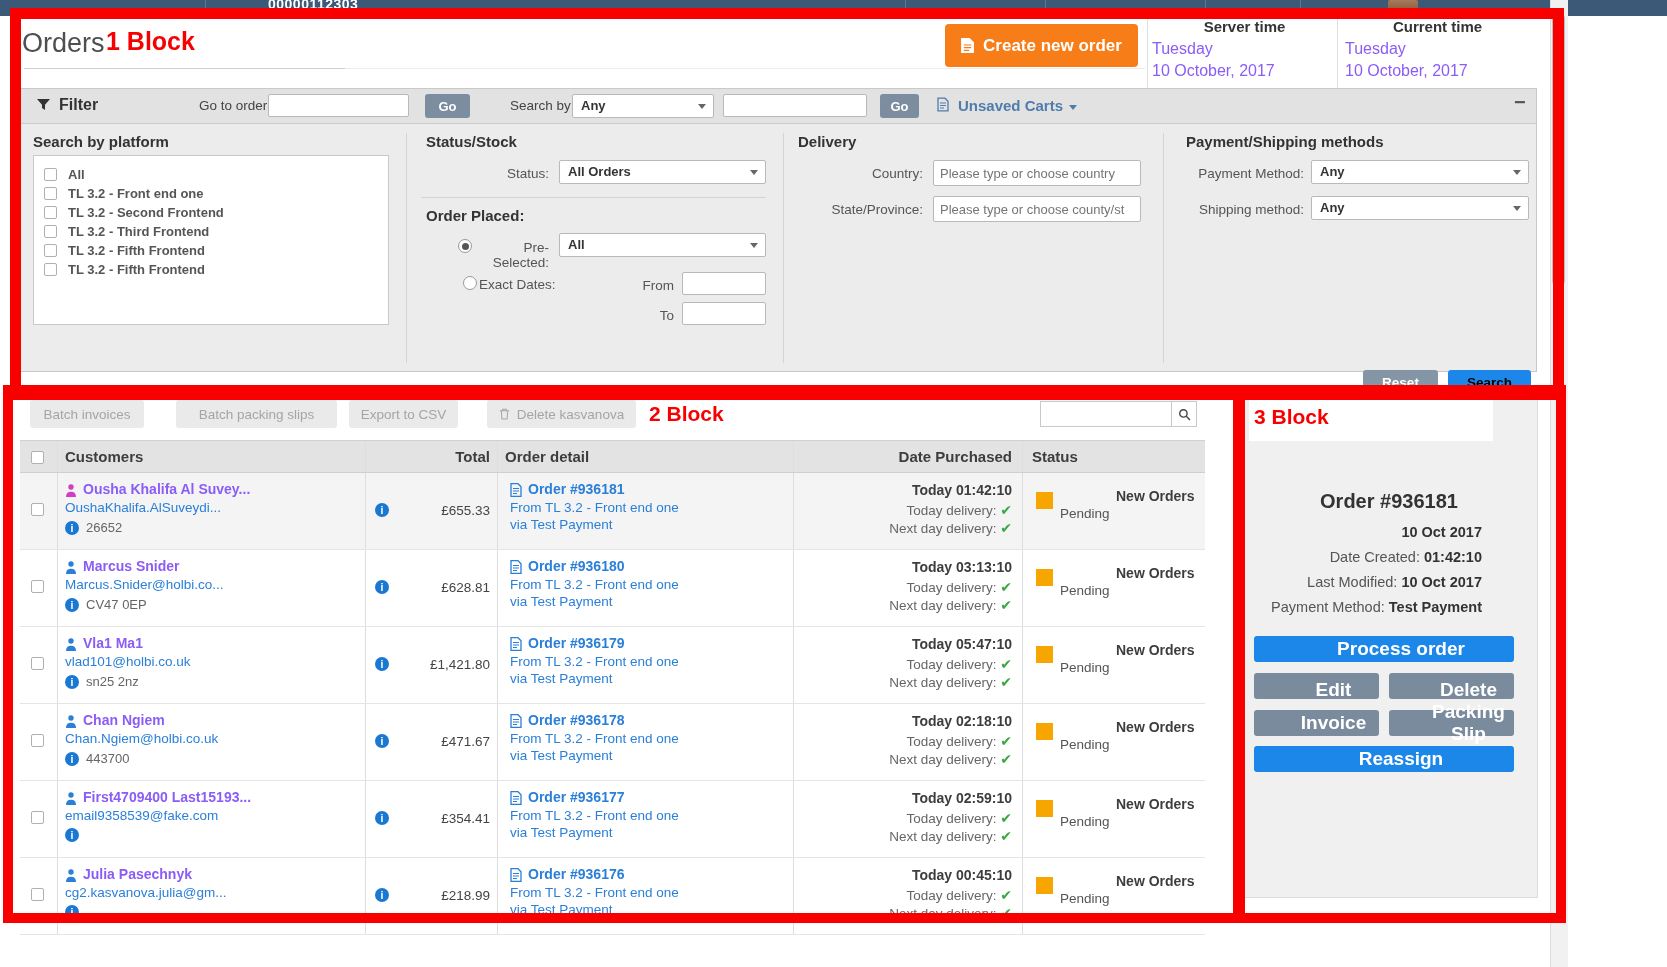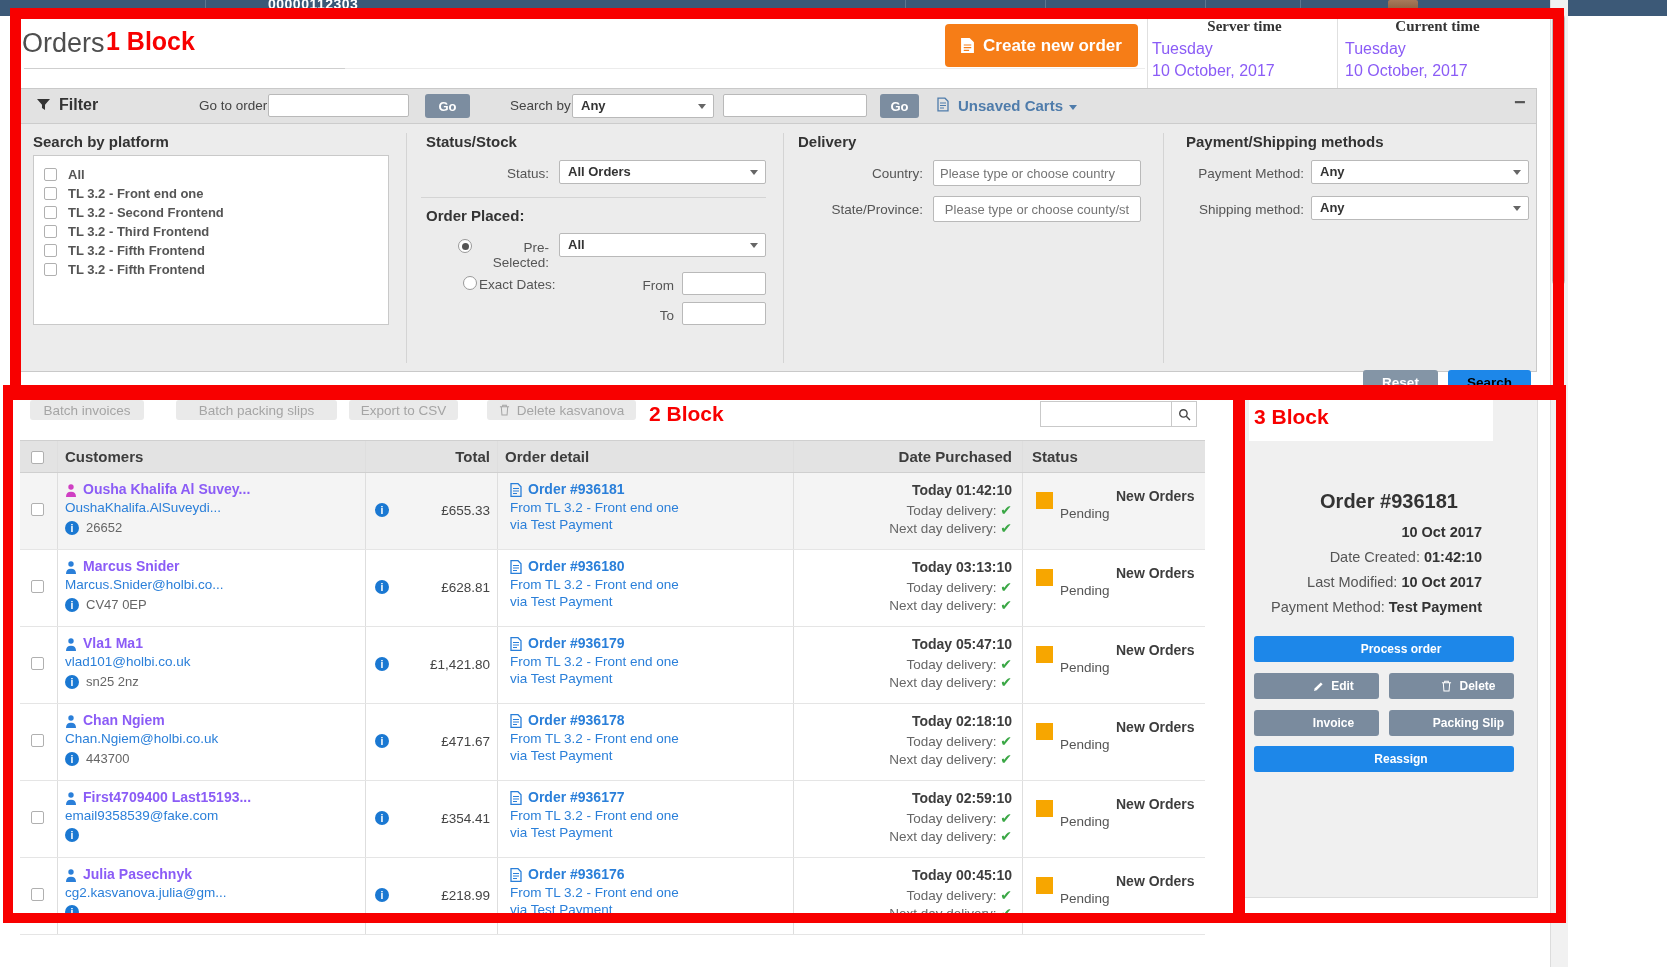--- a/index.html
+++ b/index.html
@@ -17,21 +17,21 @@
   
   .page-title{position:absolute;left:22px;top:28px;font-size:27px;font-weight:400;color:#4f4f4f;margin:0;}
   .title-rule{position:absolute;left:24px;top:68px;width:321px;height:1px;background:#cfcfcf;}
   .title-rule2{position:absolute;left:345px;top:68px;width:800px;height:1px;background:#ececec;}
 
   .btn-create{position:absolute;left:945px;top:24px;width:193px;height:43px;background:#f67d17;border:none;border-radius:4px;
               color:#fff;font-weight:700;font-size:17px;cursor:pointer;display:flex;align-items:center;justify-content:center;gap:9px;
               font-family:inherit;}
   .time-sep{position:absolute;top:16px;height:72px;width:1px;background:#e0e0e0;}
   .time-block{position:absolute;top:18px;width:185px;}
-  .time-label{font-weight:700;font-size:15px;color:#333;text-align:center;margin-bottom:3px;font-family:Liberation Serif, serif;}
+  .time-label{font-weight:700;font-size:15px;color:#333;text-align:center;margin-bottom:3px;}
   .time-date{float:left;font-size:16px;color:#8b5cf6;line-height:1.35;}
   .time-big{float:right;font-size:29px;color:#333;font-weight:400;margin-top:16px;}
 
   
   .filter-panel{position:absolute;left:20px;top:88px;width:1517px;height:284px;background:#ececec;border:1px solid #c9c9c9;box-sizing:border-box;}
   .filter-head{position:absolute;left:0;top:0;right:0;height:34px;background:#e2e2e2;border-bottom:1px solid #cccccc;}
   .filter-head .f-title{position:absolute;left:38px;top:7px;font-weight:700;font-size:16px;color:#333;}
   .funnel{position:absolute;left:16px;top:10px;}
   .f-label{position:absolute;font-size:13.5px;color:#444;top:9px;}
   .tx-input{position:absolute;background:#fff;border:1px solid #b9b9b9;border-radius:2px;height:23px;box-sizing:border-box;
@@ -54,21 +54,21 @@
   .plat-item span{font-size:13px;font-weight:700;color:#555;}
   .rlabel{position:absolute;font-size:13.5px;color:#555;text-align:right;}
   .radio{position:absolute;width:14px;height:14px;border:1px solid #999;border-radius:50%;background:#fff;box-sizing:border-box;}
   .radio.sel-r::after{content:"";position:absolute;left:2.5px;top:2.5px;width:7px;height:7px;border-radius:50%;background:#555;}
   .hline{position:absolute;height:1px;background:#d4d4d4;}
   .btn-reset{position:absolute;left:1342px;top:247px;width:75px;height:25px;background:#8495a6;border:none;border-radius:3px;color:#fff;font-weight:700;font-size:13.5px;cursor:pointer;font-family:inherit;}
   .btn-search{position:absolute;left:1427px;top:247px;width:83px;height:25px;background:#1d87e9;border:none;border-radius:3px;color:#000000;font-weight:700;font-size:13.5px;cursor:pointer;font-family:inherit;}
 
   
   .table-area{position:absolute;left:20px;top:396px;width:1185px;}
-  .btn-batch{position:absolute;top:4px;height:20px;background:#eaeaea;border:none;border-radius:3px;color:#a5a5a5;font-size:13.5px;
+  .btn-batch{position:absolute;top:4px;height:28px;background:#eaeaea;border:none;border-radius:3px;color:#a5a5a5;font-size:13.5px;
              cursor:default;font-family:inherit;display:flex;align-items:center;justify-content:center;gap:7px;}
   .tbl-search{position:absolute;left:1020px;top:5px;width:132px;height:26px;}
   .tbl-search input{width:132px;height:26px;border:1px solid #c9c9c9;box-sizing:border-box;font-family:inherit;font-size:13px;padding:0 6px;}
   .tbl-search-btn{position:absolute;left:1151px;top:5px;width:26px;height:26px;background:#fff;border:1px solid #c9c9c9;box-sizing:border-box;cursor:pointer;display:flex;align-items:center;justify-content:center;}
   .thead{position:absolute;left:0;top:44px;width:1185px;height:33px;background:#e3e3e3;border-top:1px solid #d0d0d0;border-bottom:1px solid #cfcfcf;box-sizing:border-box;}
   .thead .hc{position:absolute;top:7px;font-weight:700;font-size:15px;color:#3d3d3d;}
   .vl{position:absolute;top:0;bottom:0;width:1px;background:#dedede;}
   .rows{position:absolute;left:0;top:77px;width:1185px;}
   .trow{position:relative;width:1185px;height:76px;border-bottom:1px solid #e5e5e5;background:#fff;}
   .trow.hl{background:#f4f4f4;}
@@ -92,23 +92,23 @@
   .st-square{position:absolute;left:1016px;top:19px;width:17px;height:17px;background:#f7a600;}
   .st-main{position:absolute;left:1096px;top:15px;font-weight:700;font-size:14px;color:#3d3d3d;}
   .st-sub{position:absolute;left:1040px;top:33px;font-size:13.5px;color:#555;}
   .rchk{position:absolute;left:11px;top:30px;}
 
   
   .detail-panel{position:absolute;left:1240px;top:393px;width:298px;height:505px;background:#f0f0f0;border:1px solid #ddd;box-sizing:border-box;}
   .dp-title{position:absolute;left:0;right:0;top:96px;text-align:center;font-weight:700;font-size:20px;color:#333;}
   .dp-line{position:absolute;right:55px;font-size:14.5px;color:#555;white-space:nowrap;}
   .dp-line b{color:#333;}
-  .dp-btn{position:absolute;border:none;border-radius:3px;color:#fff;font-weight:700;font-size:12px;cursor:pointer;font-family:inherit;
+  .dp-btn{position:absolute;border:none;border-radius:3px;color:#fff;font-weight:700;font-size:19px;cursor:pointer;font-family:inherit;
           display:flex;align-items:center;justify-content:center;gap:7px;padding-left:40px;}
-  .dp-blue{background:#1d87e9;} .dp-gray{background:#7a8b9e;}
+  .dp-blue{background:#1d87e9;} .dp-gray{background:#7a8b9e;flex-direction:column;}
 
   
   .scroll-track{position:absolute;left:1550px;top:0;width:17px;height:967px;background:#f1f1f1;border-left:1px solid #dcdcdc;}
   .scroll-thumb{position:absolute;left:1552px;top:12px;width:13px;height:275px;background:#bdbdbd;border-radius:7px;}
 
   
   .anno{position:absolute;pointer-events:none;z-index:45;border-style:solid;border-color:#f80000;}
   .anno-label{position:absolute;z-index:50;color:#f80000;font-weight:700;pointer-events:none;}
   .anno-whitebox{position:absolute;z-index:40;background:#fff;pointer-events:none;}
 </style>
@@ -225,21 +225,21 @@
       <span class="rlabel" style="left:458px;top:154px;width:85px;text-align:left">Exact Dates:</span>
       <span class="rlabel" style="left:595px;top:155px;width:58px">From</span>
       <input class="tx-input" style="position: absolute; left: 661px; top: 149px; width: 84px;">
       <span class="rlabel" style="left:595px;top:185px;width:58px">To</span>
       <input class="tx-input" style="position: absolute; left: 661px; top: 179px; width: 84px;">
 
       <span class="f-heading" style="left:777px;top:10px">Delivery</span>
       <span class="rlabel" style="left:777px;top:43px;width:125px">Country:</span>
       <input class="tx-input" style="position: absolute; left: 912px; top: 37px; width: 208px; height: 26px;" placeholder="Please type or choose country">
       <span class="rlabel" style="left:777px;top:79px;width:125px">State/Province:</span>
-      <input class="tx-input" style="position: absolute; left: 912px; top: 73px; width: 208px; height: 26px; text-align: center;" placeholder="Please type or choose county/st">
+      <input class="tx-input" style="position: absolute; left: 912px; top: 73px; width: 208px; height: 26px;" placeholder="Please type or choose county/st">
 
       <span class="f-heading" style="left:1165px;top:10px">Payment/Shipping methods</span>
       <span class="rlabel" style="left:1155px;top:43px;width:128px">Payment Method:</span>
       <div class="sel" style="left:1290px;top:37px;width:218px">Any</div>
       <span class="rlabel" style="left:1155px;top:79px;width:128px">Shipping method:</span>
       <div class="sel" style="left:1290px;top:73px;width:218px">Any</div>
 
       <button class="btn-reset">Reset</button>
       <button class="btn-search">Search</button>
     </div>

